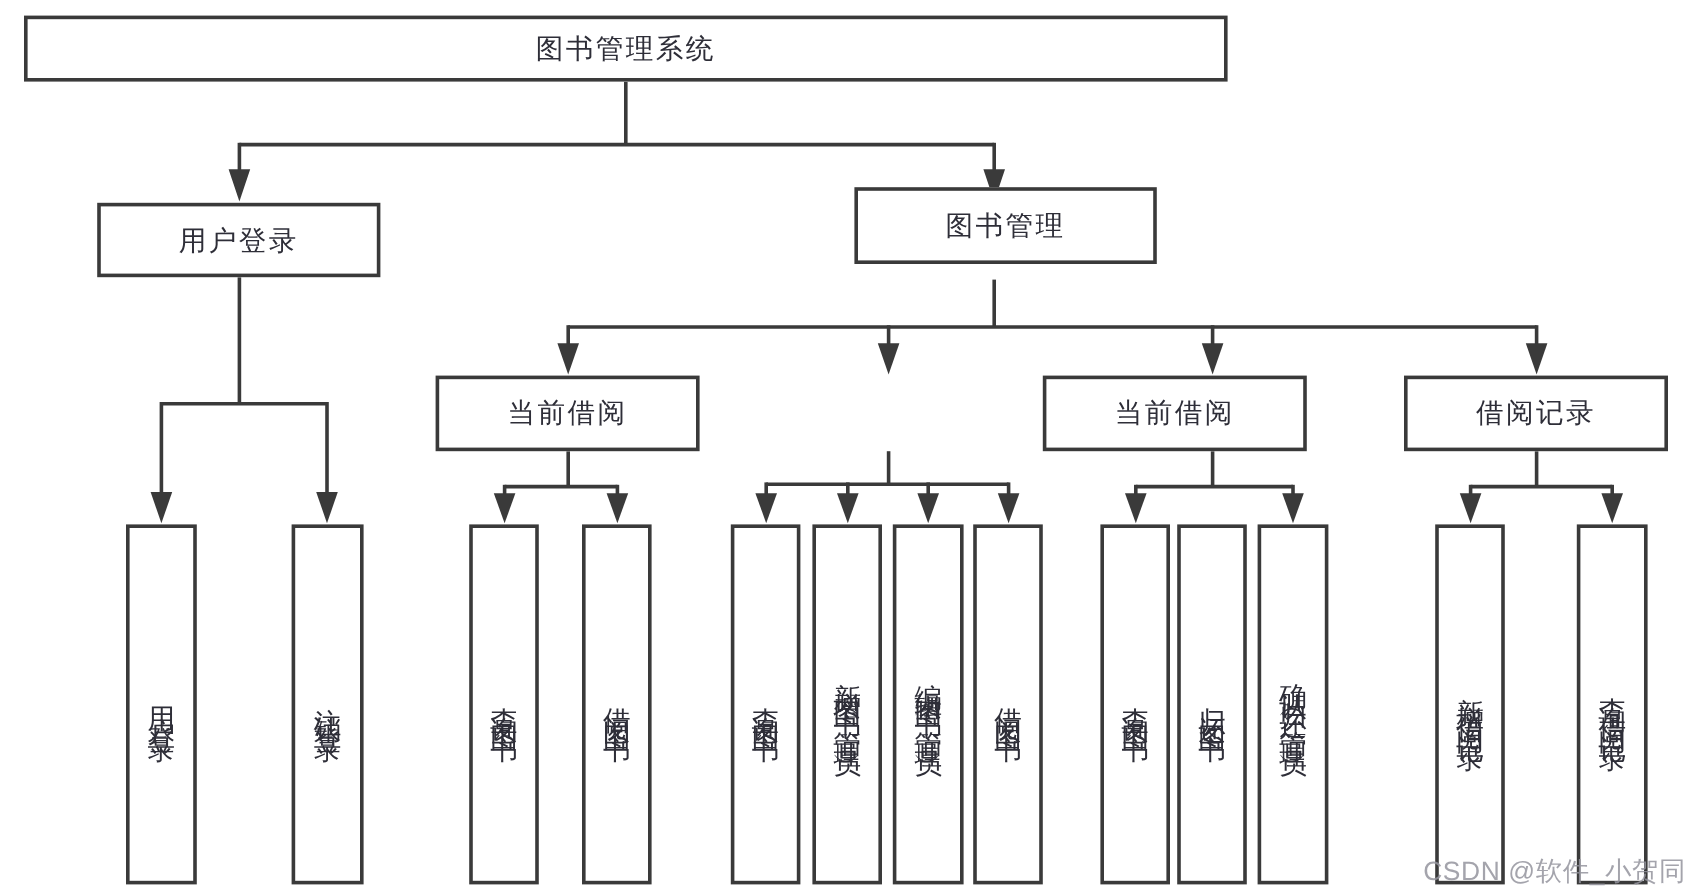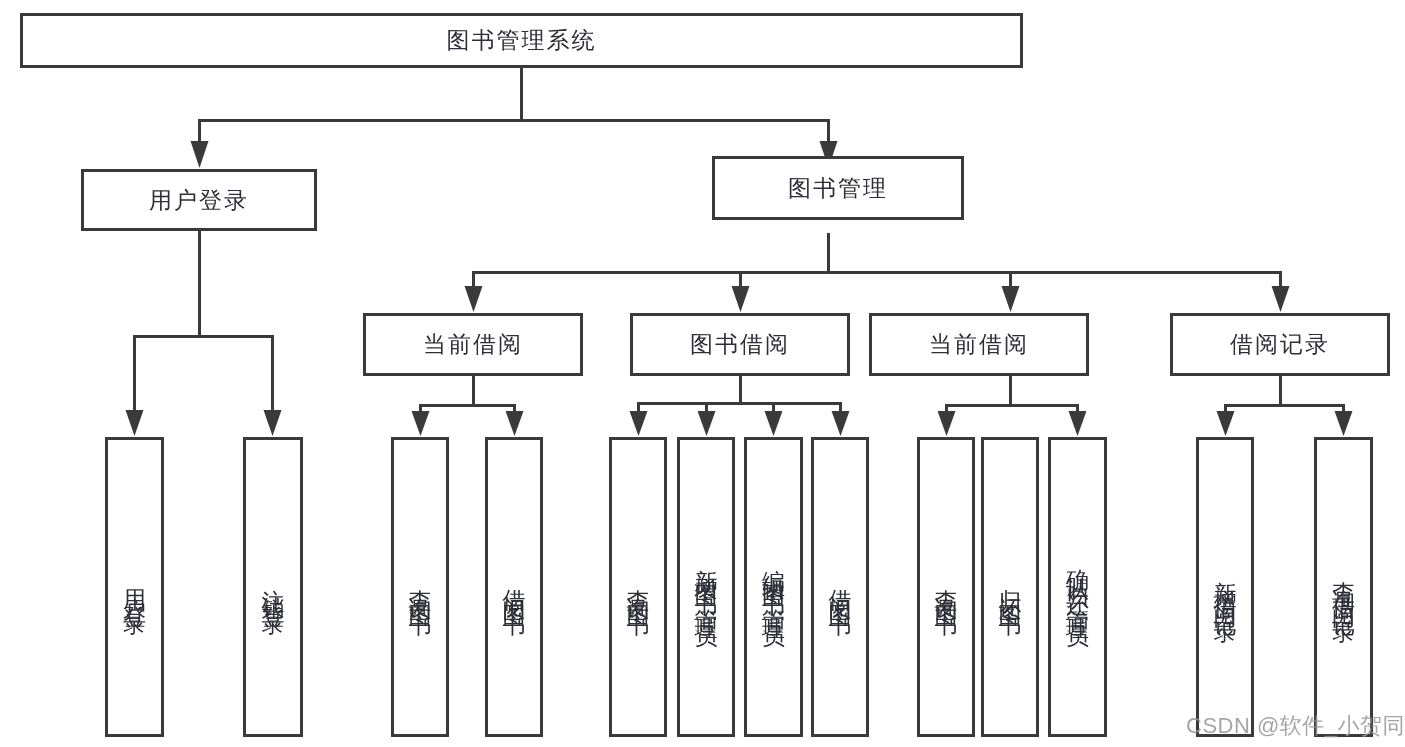--- a/index.html
+++ b/index.html
@@ -124,23 +124,20 @@
   <div class="box" style="left:81px;top:169px;width:236px;height:62px">
     <span class="hl">用户登录</span>
   </div>
   <div class="box" style="left:712px;top:156px;width:252px;height:64px">
     <span class="hl">图书管理</span>
   </div>
 
   <div class="box" style="left:363px;top:313px;width:220px;height:63px">
     <span class="hl">当前借阅</span>
   </div>
-  <div class="box" style="left:630px;top:313px;width:220px;height:63px">
-    <span class="hl">图书借阅</span>
-  </div>
   <div class="box" style="left:869px;top:313px;width:220px;height:63px">
     <span class="hl">当前借阅</span>
   </div>
   <div class="box" style="left:1170px;top:313px;width:220px;height:63px">
     <span class="hl">借阅记录</span>
   </div>
 
   <div class="box" style="left:105px;top:437px;width:59px;height:300px">
     <span class="vl">用户登录</span>
   </div>

